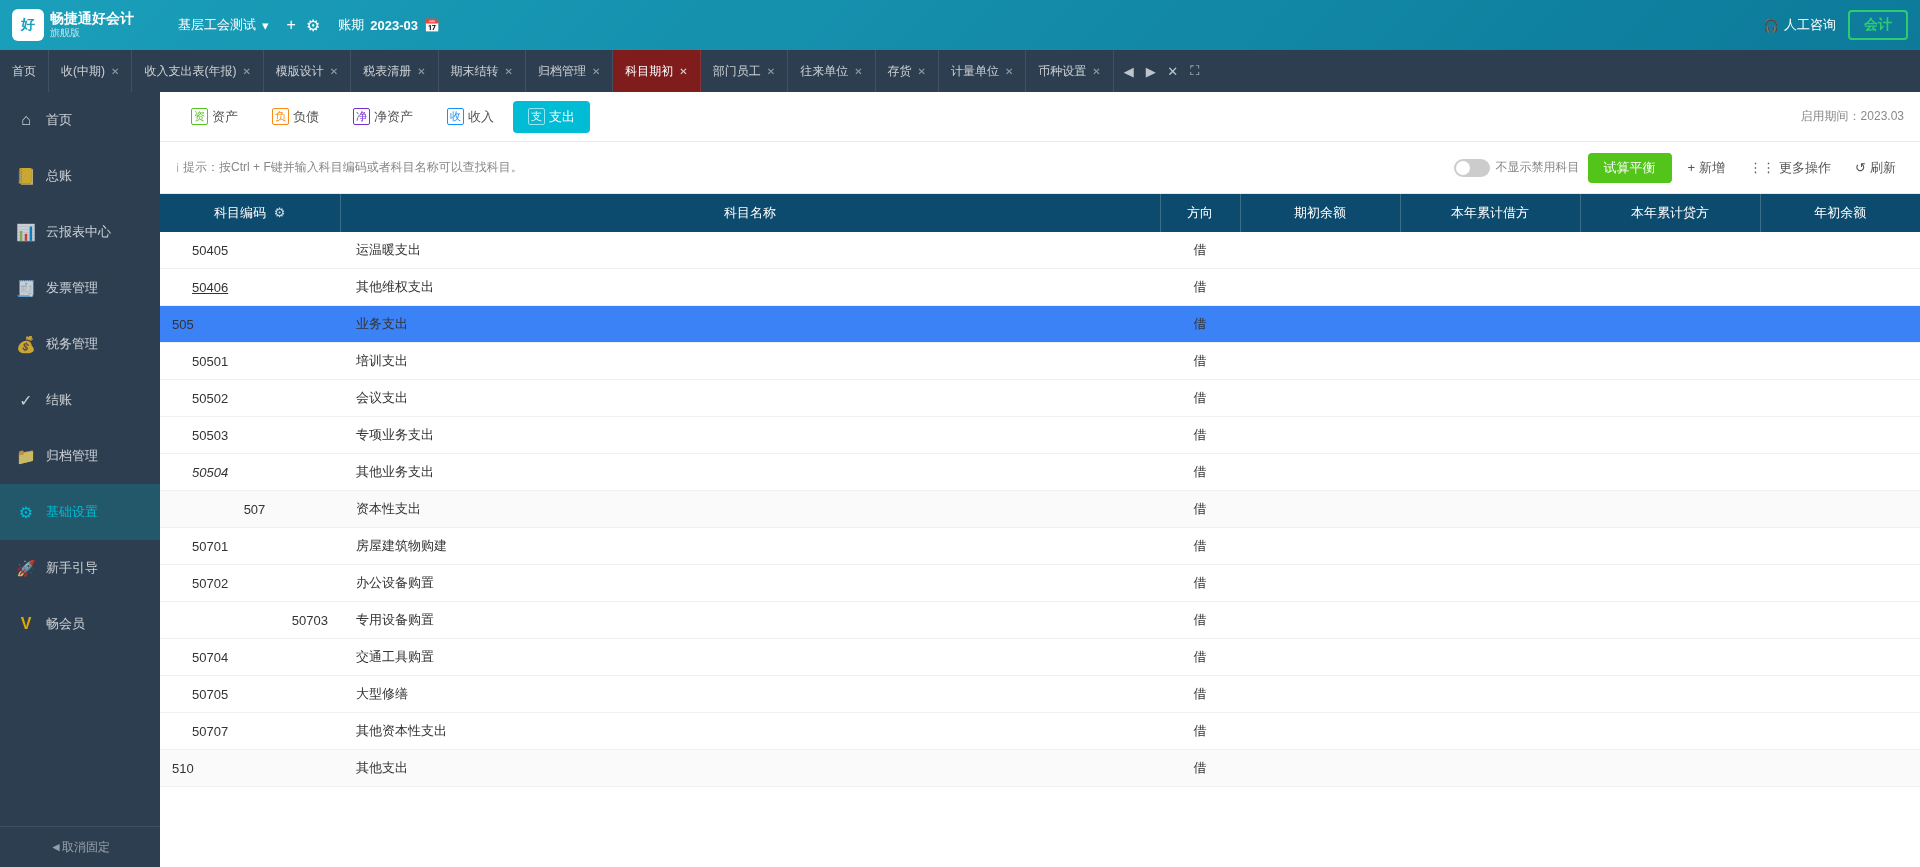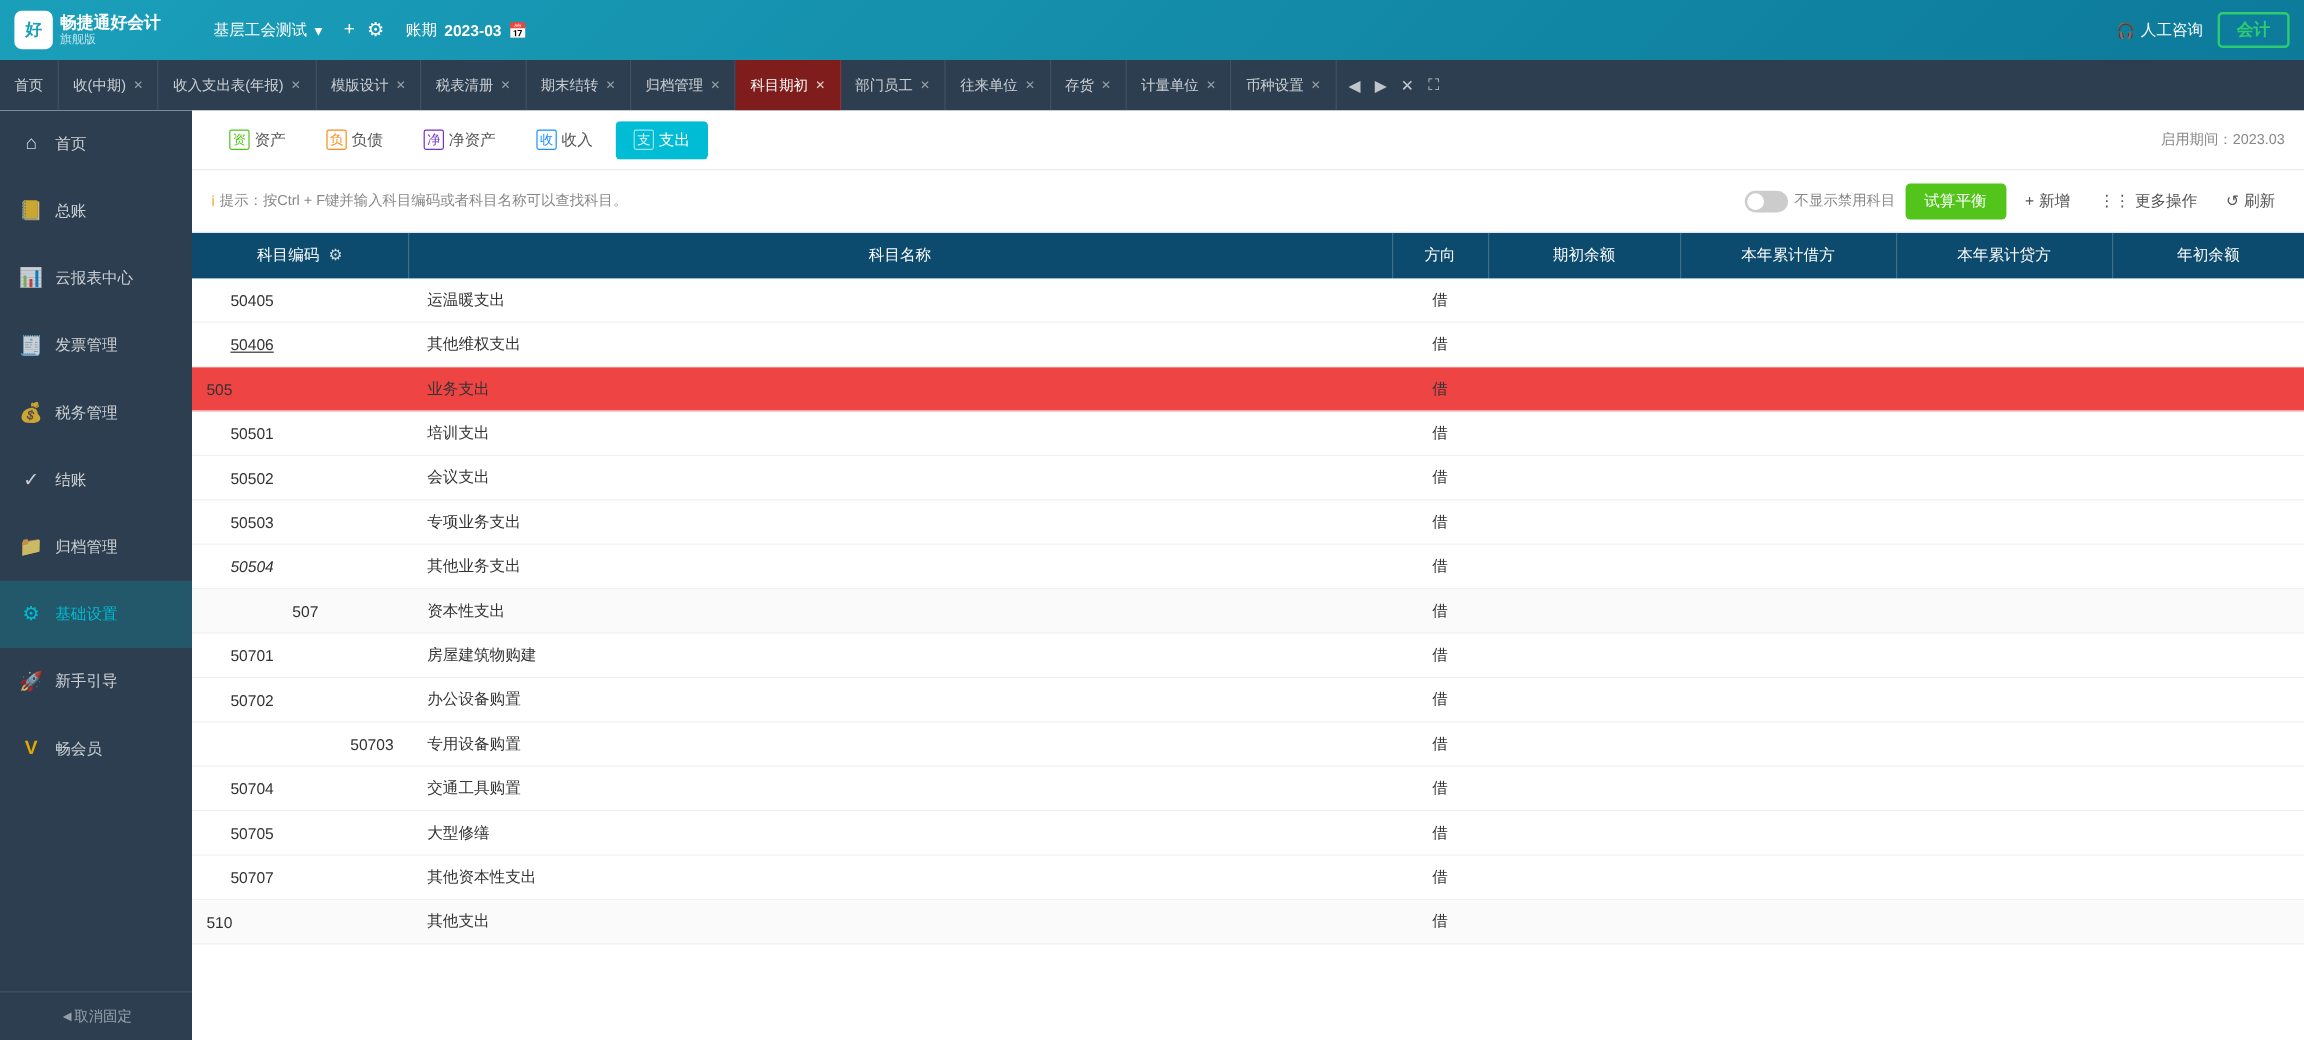--- a/index.html
+++ b/index.html
@@ -626,21 +626,21 @@
   </tr>
             <tr class="sub-item">
     <td class="td-code" style="padding-left:32px;text-align:left;text-decoration:underline;">50406</td>
     <td class="td-name">其他维权支出</td>
     <td class="td-dir">借</td>
     <td class="td-num"></td>
     <td class="td-num"></td>
     <td class="td-num"></td>
     <td class="td-num"></td>
   </tr>
-            <tr class="top-item" style="background: #ef4444; font-weight: 500;">
+            <tr class="top-item" style="background: #3b82f6; font-weight: 500;">
     <td class="td-code" style="padding-left:12px;text-align:left;">505</td>
     <td class="td-name">业务支出</td>
     <td class="td-dir">借</td>
     <td class="td-num"></td>
     <td class="td-num"></td>
     <td class="td-num"></td>
     <td class="td-num"></td>
   </tr>
             <tr class="sub-item">
     <td class="td-code" style="padding-left:32px;text-align:left;">50501</td>

